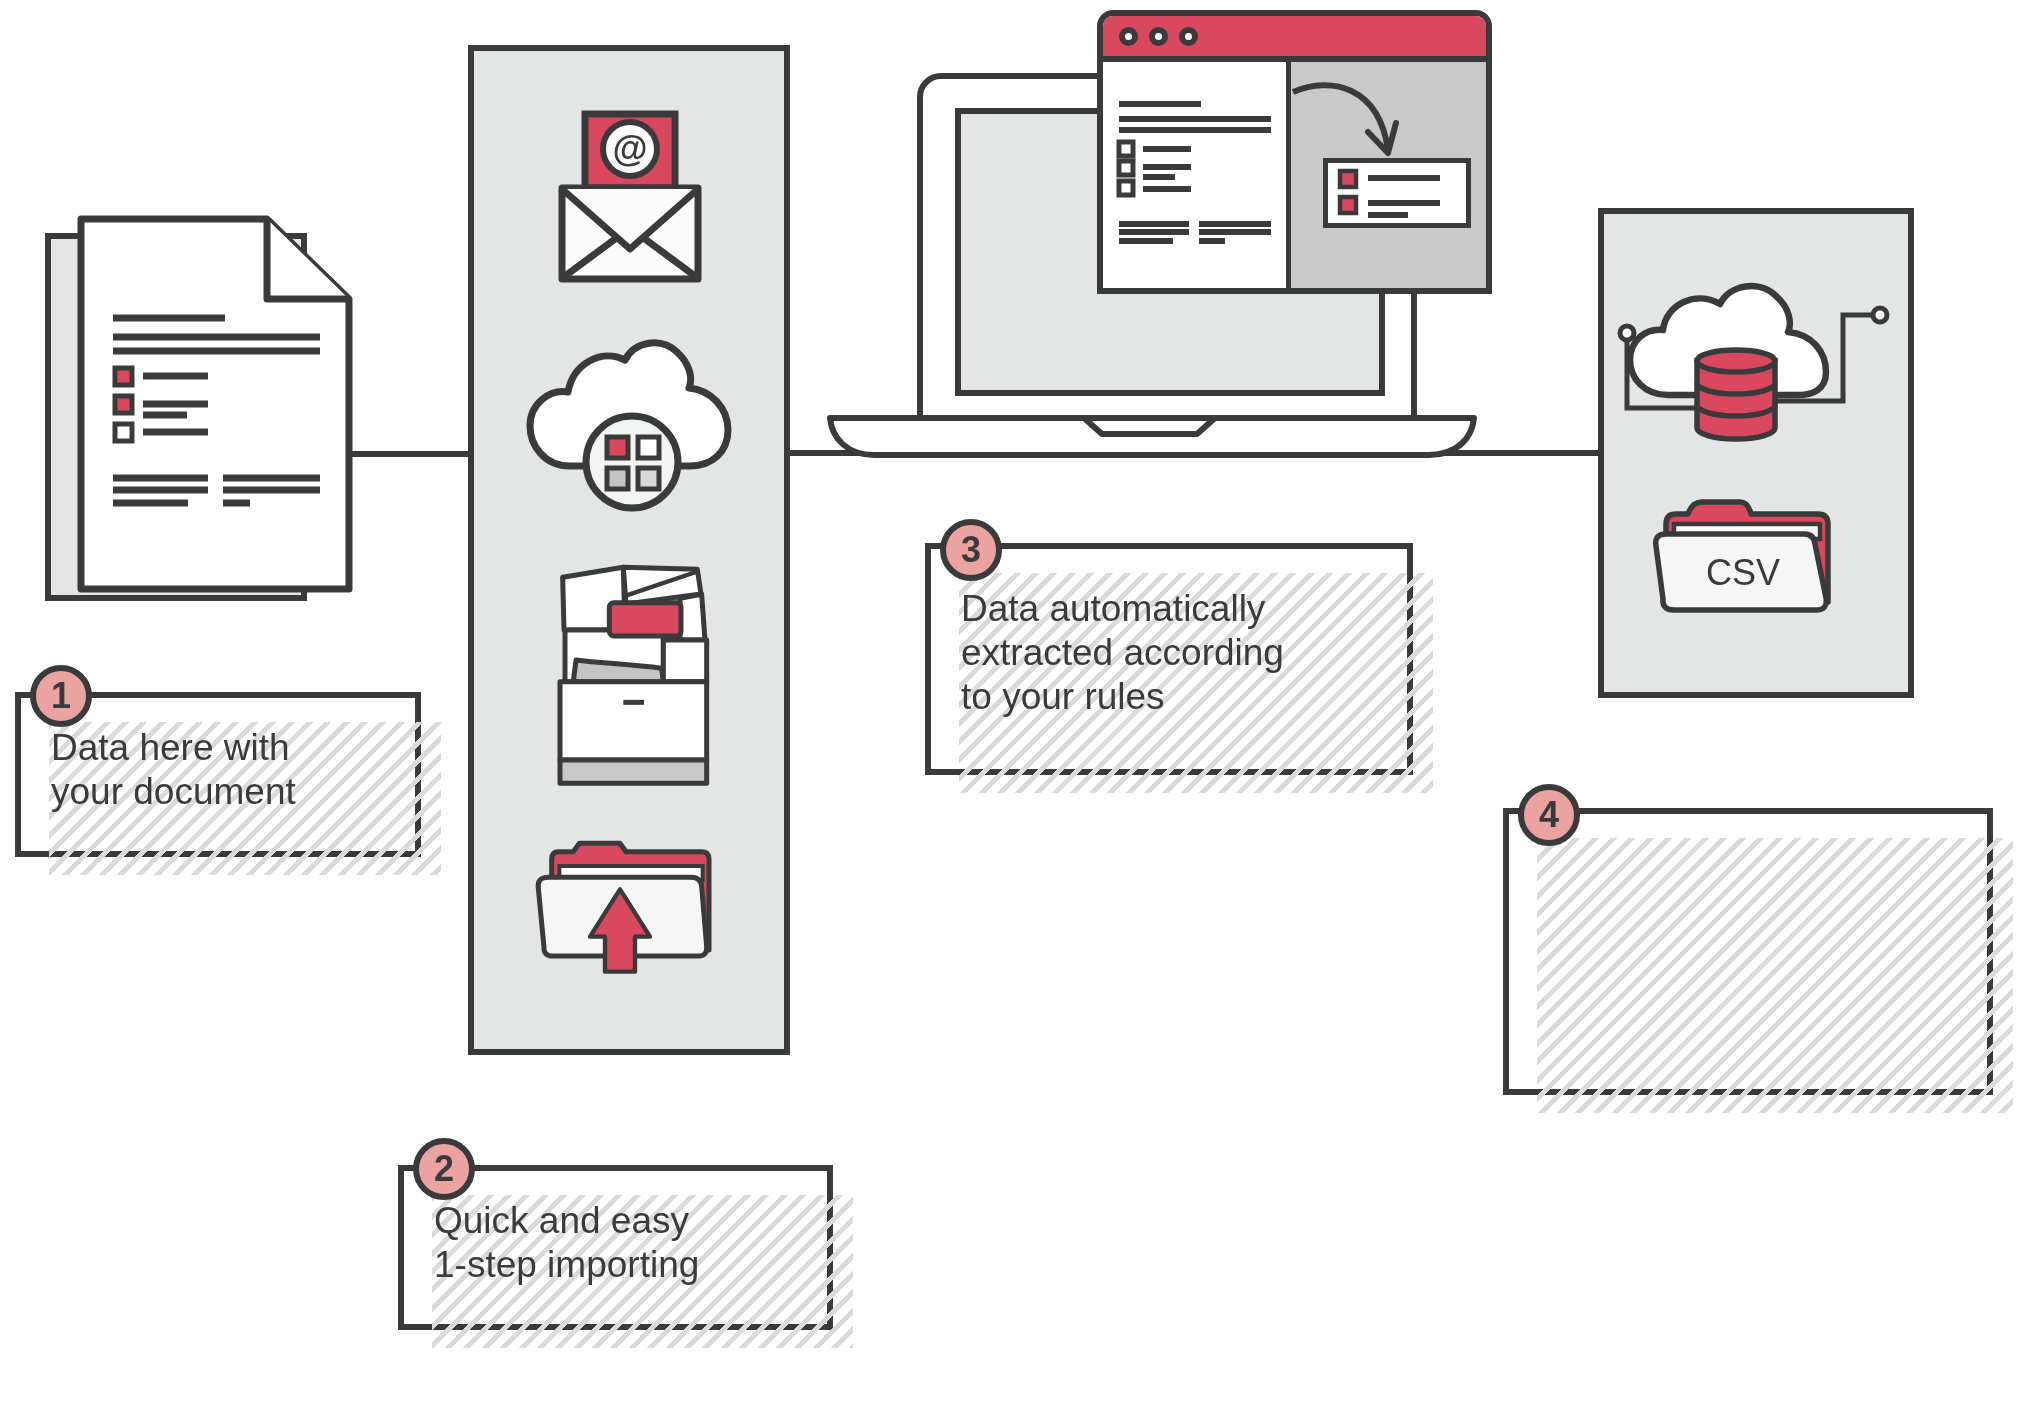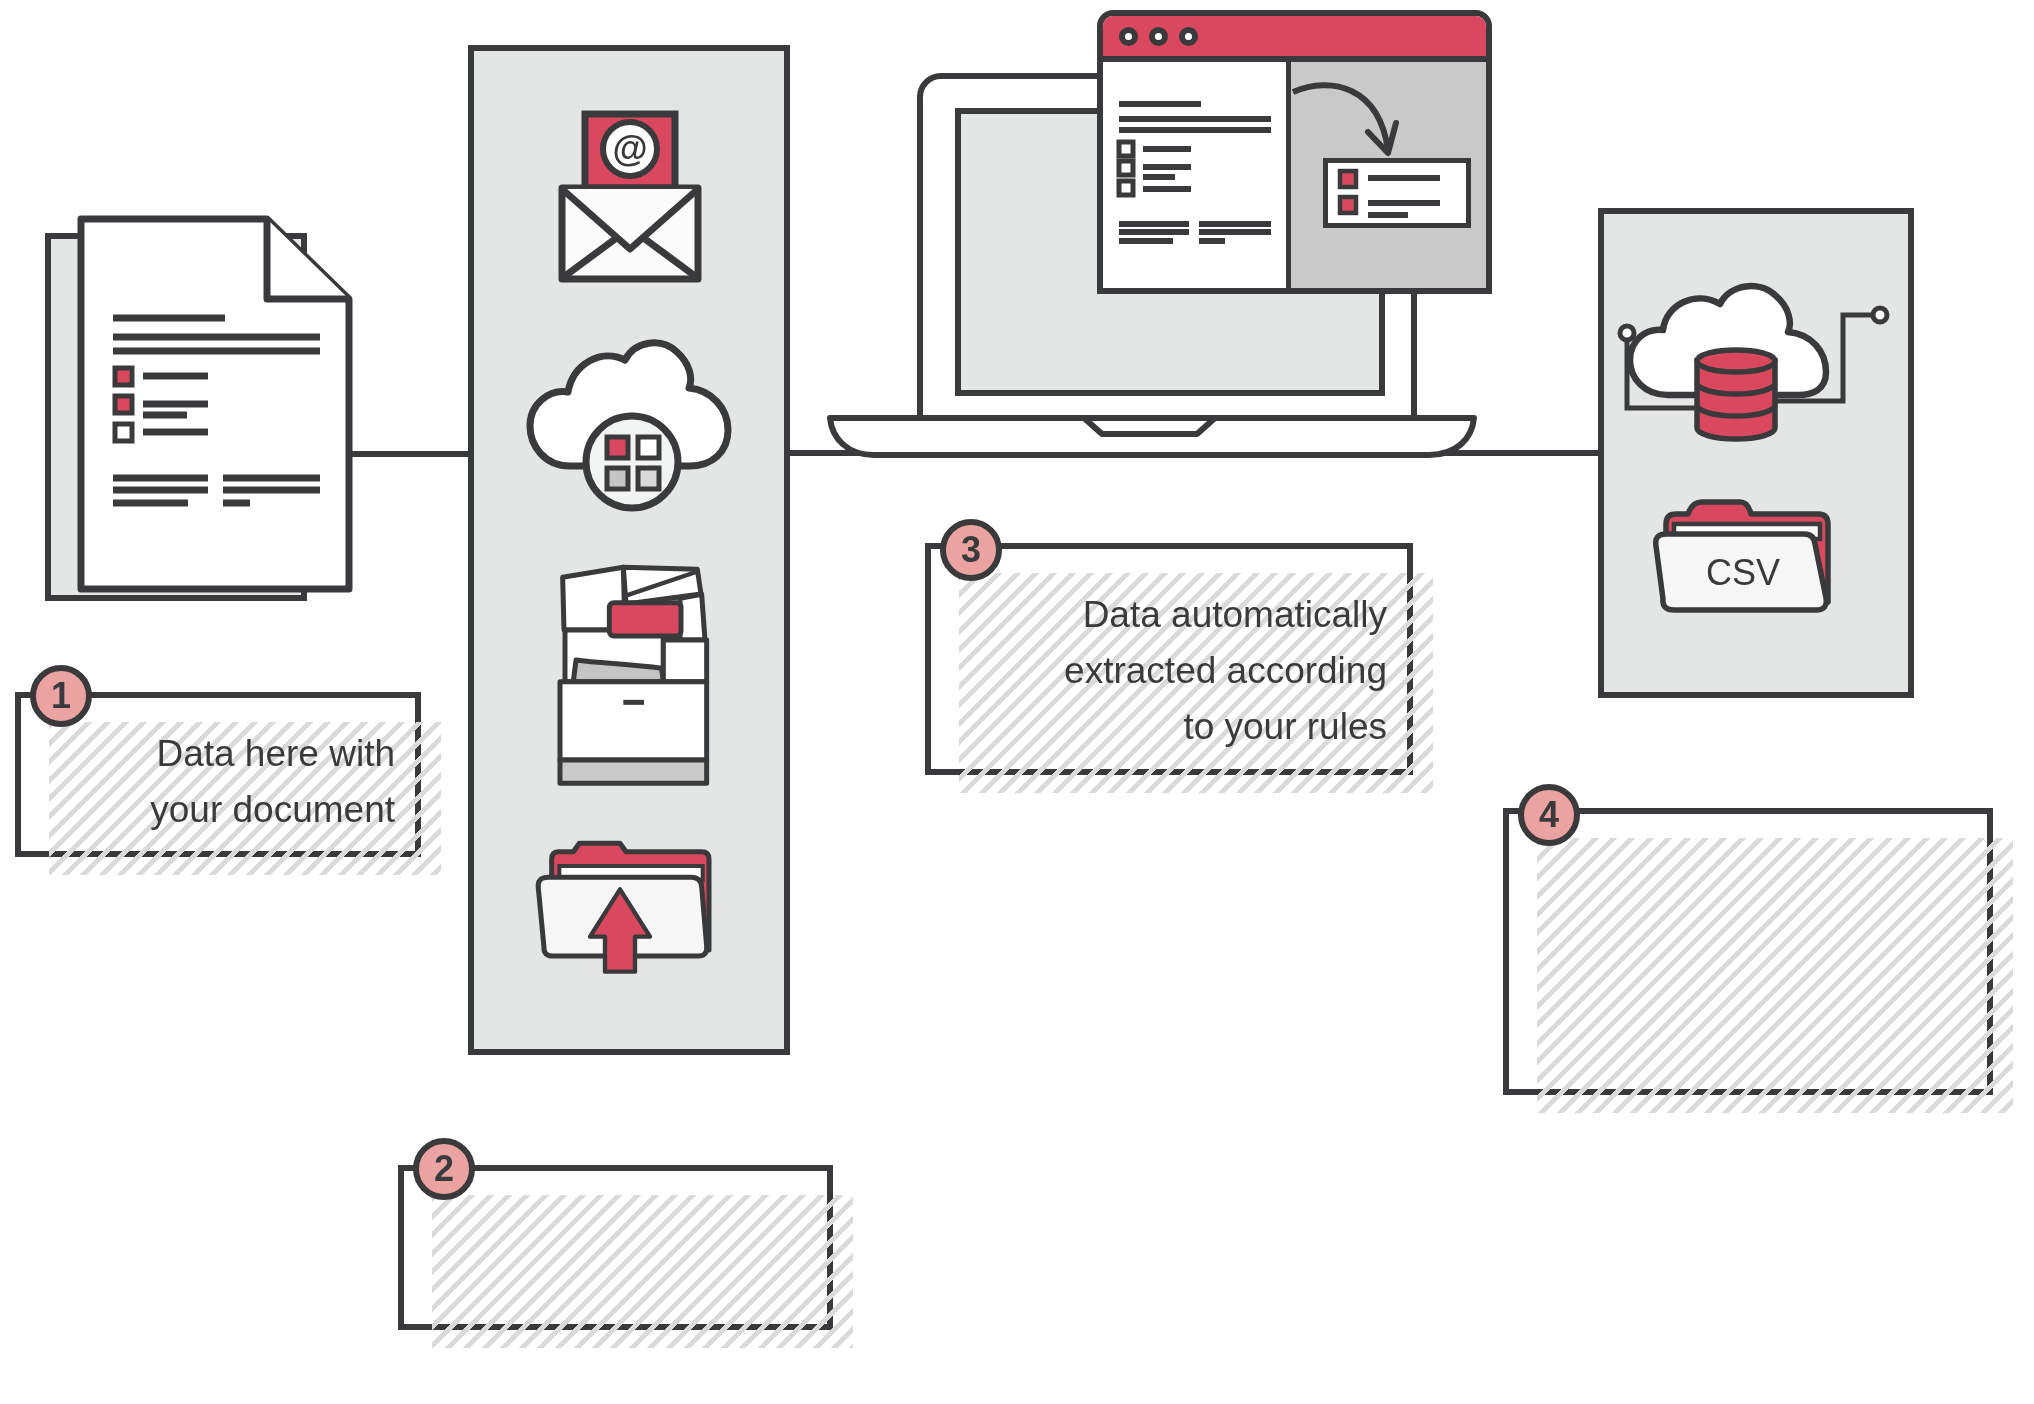--- a/index.html
+++ b/index.html
@@ -13,21 +13,21 @@
   .abs{position:absolute;}
   .line{position:absolute;background:var(--outline);height:6px;}
 
   .panel{position:absolute;background:var(--panel-gray);border:6px solid var(--outline);}
 
   
   .label-box{position:absolute;background:#fff;border:6px solid var(--outline);z-index:8;}
   .label-box::after{content:"";position:absolute;top:24px;left:28px;right:-26px;bottom:-24px;
     background:repeating-linear-gradient(135deg,var(--hatch-gray) 0 5px,transparent 5px 13px);
     z-index:-1;}
-  .label-text{white-space:pre-line;font-size:37px;line-height:56px;color:var(--outline);text-align:right;}
+  .label-text{white-space:pre-line;font-size:37px;line-height:44px;color:var(--outline);}
   .badge{position:absolute;width:62px;height:62px;border-radius:50%;
     background:var(--badge-pink);border:6px solid var(--outline);
     display:flex;align-items:center;justify-content:center;
     font-size:36px;font-weight:bold;color:var(--outline);z-index:9;}
 
   
   .screen-outer{position:absolute;left:917px;top:73px;width:500px;height:348px;
     background:#fff;border:6px solid var(--outline);border-radius:24px 24px 0 0;z-index:3;}
   .screen-inner{position:absolute;left:955px;top:108px;width:430px;height:288px;
     background:var(--panel-gray);border:6px solid var(--outline);z-index:3;}
@@ -218,20 +218,22 @@
       <span>1</span>
     </div>
     <div class="label-text">Data here with
 your document</div>
   </div>
 
   <div class="label-box" style="left:398px;top:1165px;width:435px;height:165px;padding:28px 20px 0 30px;">
     <div class="badge" style="left:9px;top:-33px;">
       <span>2</span>
     </div>
+    <div class="label-text">Quick and easy
+1-step importing</div>
   </div>
 
   <div class="label-box" style="left:925px;top:543px;width:488px;height:232px;padding:38px 20px 0 30px;">
     <div class="badge" style="left:9px;top:-30px;">
       <span>3</span>
     </div>
     <div class="label-text">Data automatically
 extracted according
 to your rules</div>
   </div>

